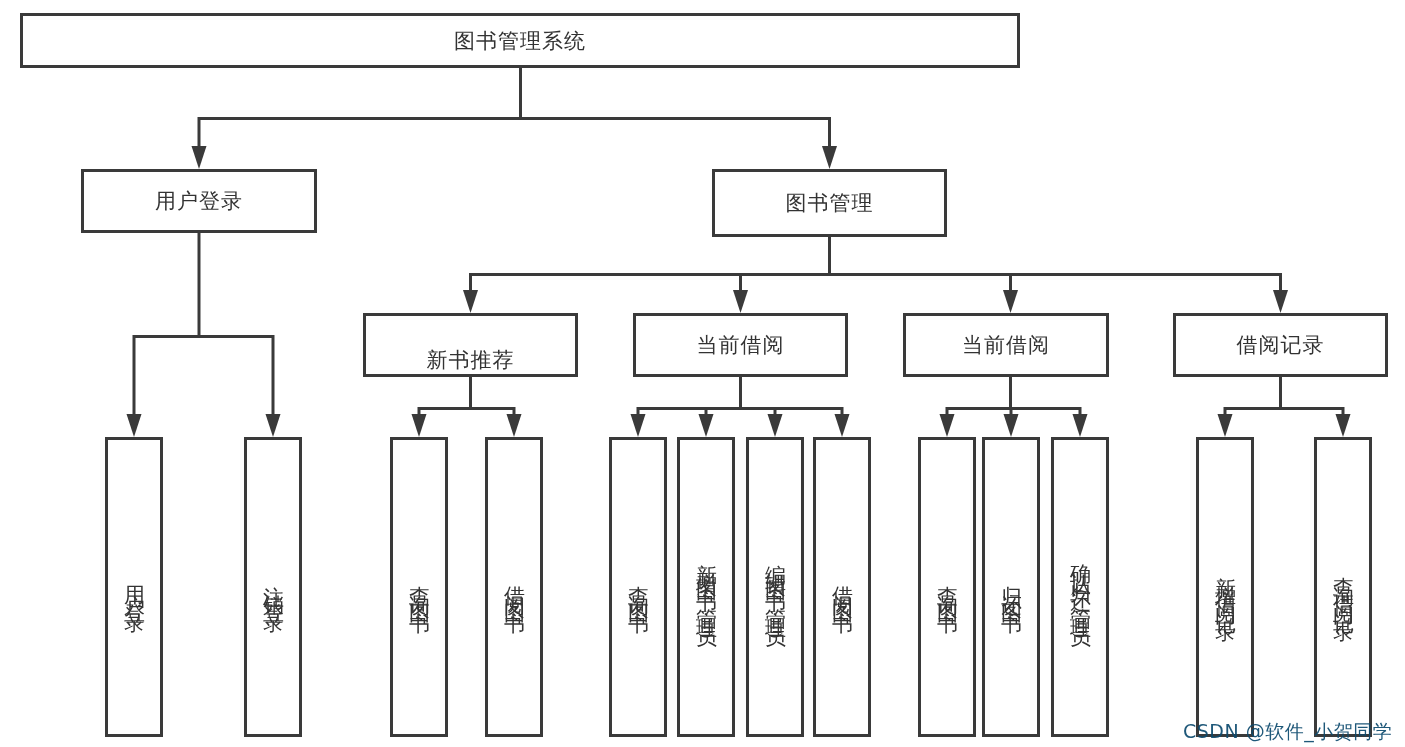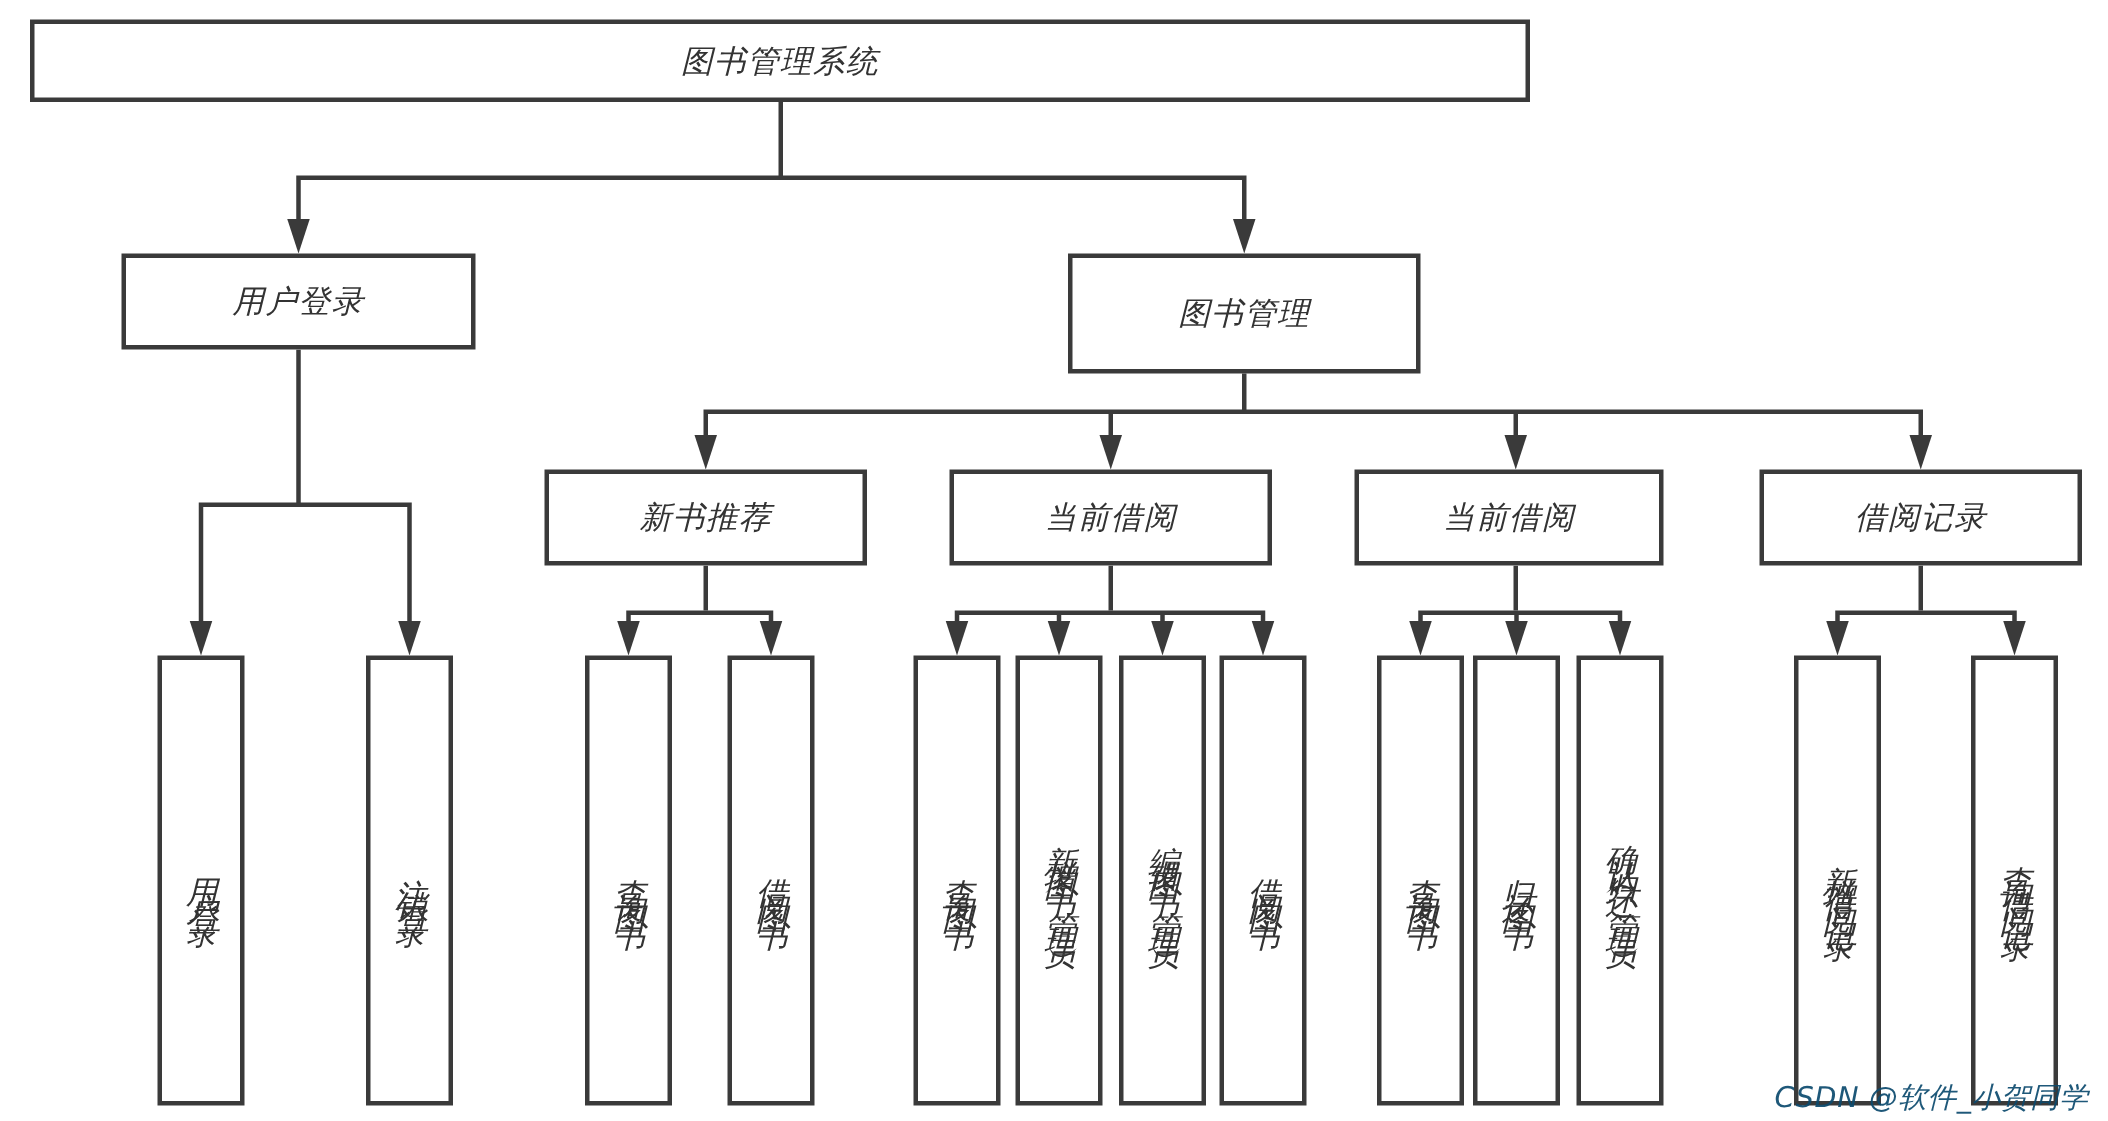--- a/index.html
+++ b/index.html
@@ -3,21 +3,20 @@
 <meta charset="utf-8">
 <style>
   html, body { margin: 0; padding: 0; background: #ffffff; }
   .canvas {
     position: relative;
     width: 1405px;
     height: 747px;
     background: #ffffff;
     font-family: "DejaVu Sans", "Liberation Sans", sans-serif;
     overflow: hidden;
-    font-style: italic;
   }
   .wires {
     position: absolute;
     left: 0; top: 0;
     width: 1405px; height: 747px;
   }
   .box {
     position: absolute;
     box-sizing: border-box;
     background: #ffffff;
@@ -105,25 +104,25 @@
     </g>
   </svg>
 
   <div class="box" style="left:20px; top:13px; width:1000px; height:55px;">
     <span>图书管理系统</span>
   </div>
 
   <div class="box" style="left:81px; top:169px; width:236px; height:64px;">
     <span>用户登录</span>
   </div>
-  <div class="box" style="left:712px; top:169px; width:235px; height:80px;">
+  <div class="box" style="left:712px; top:169px; width:235px; height:68px;">
     <span>图书管理</span>
   </div>
 
-  <div class="box" style="left:363px; top:313px; width:215px; height:64px;">
+  <div class="box" style="left:363px; top:313px; width:215px; height:64px;align-items:flex-end;">
     <span>新书推荐</span>
   </div>
   <div class="box" style="left:633px; top:313px; width:215px; height:64px;">
     <span>当前借阅</span>
   </div>
   <div class="box" style="left:903px; top:313px; width:206px; height:64px;">
     <span>当前借阅</span>
   </div>
   <div class="box" style="left:1173px; top:313px; width:215px; height:64px;align-items:center;">
     <span>借阅记录</span>

